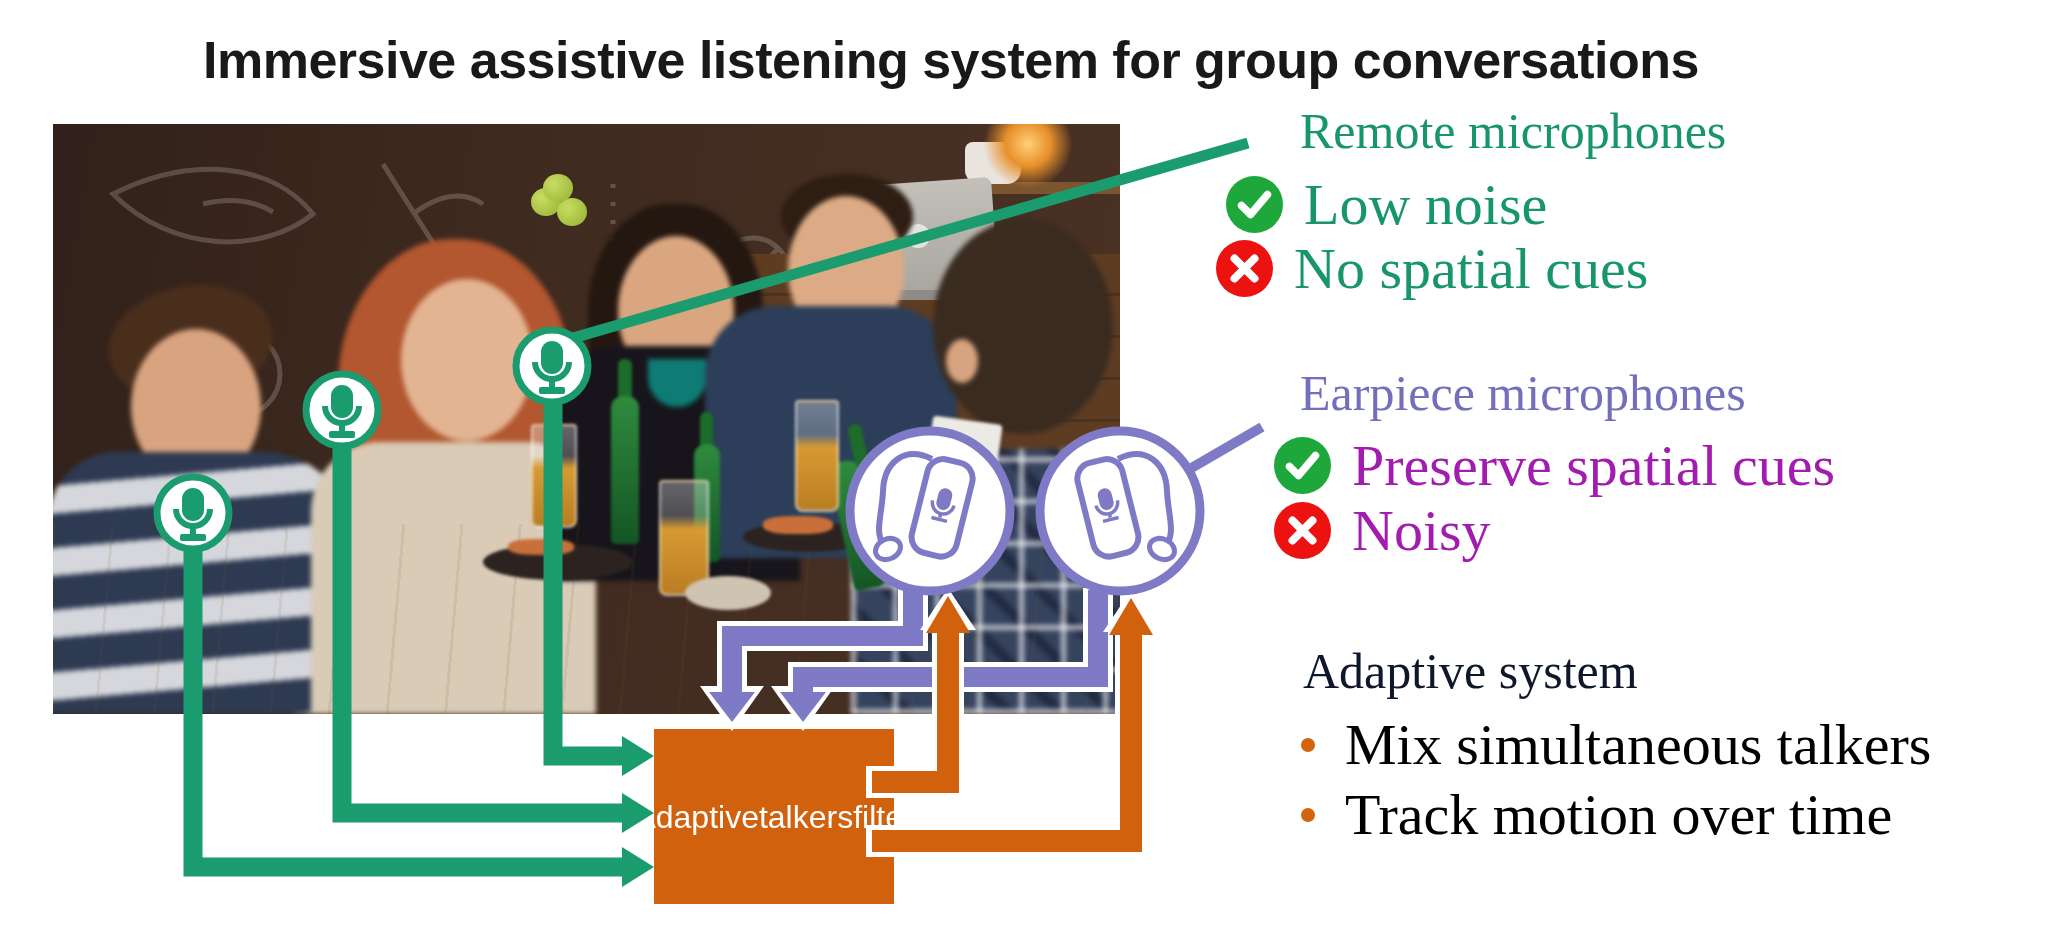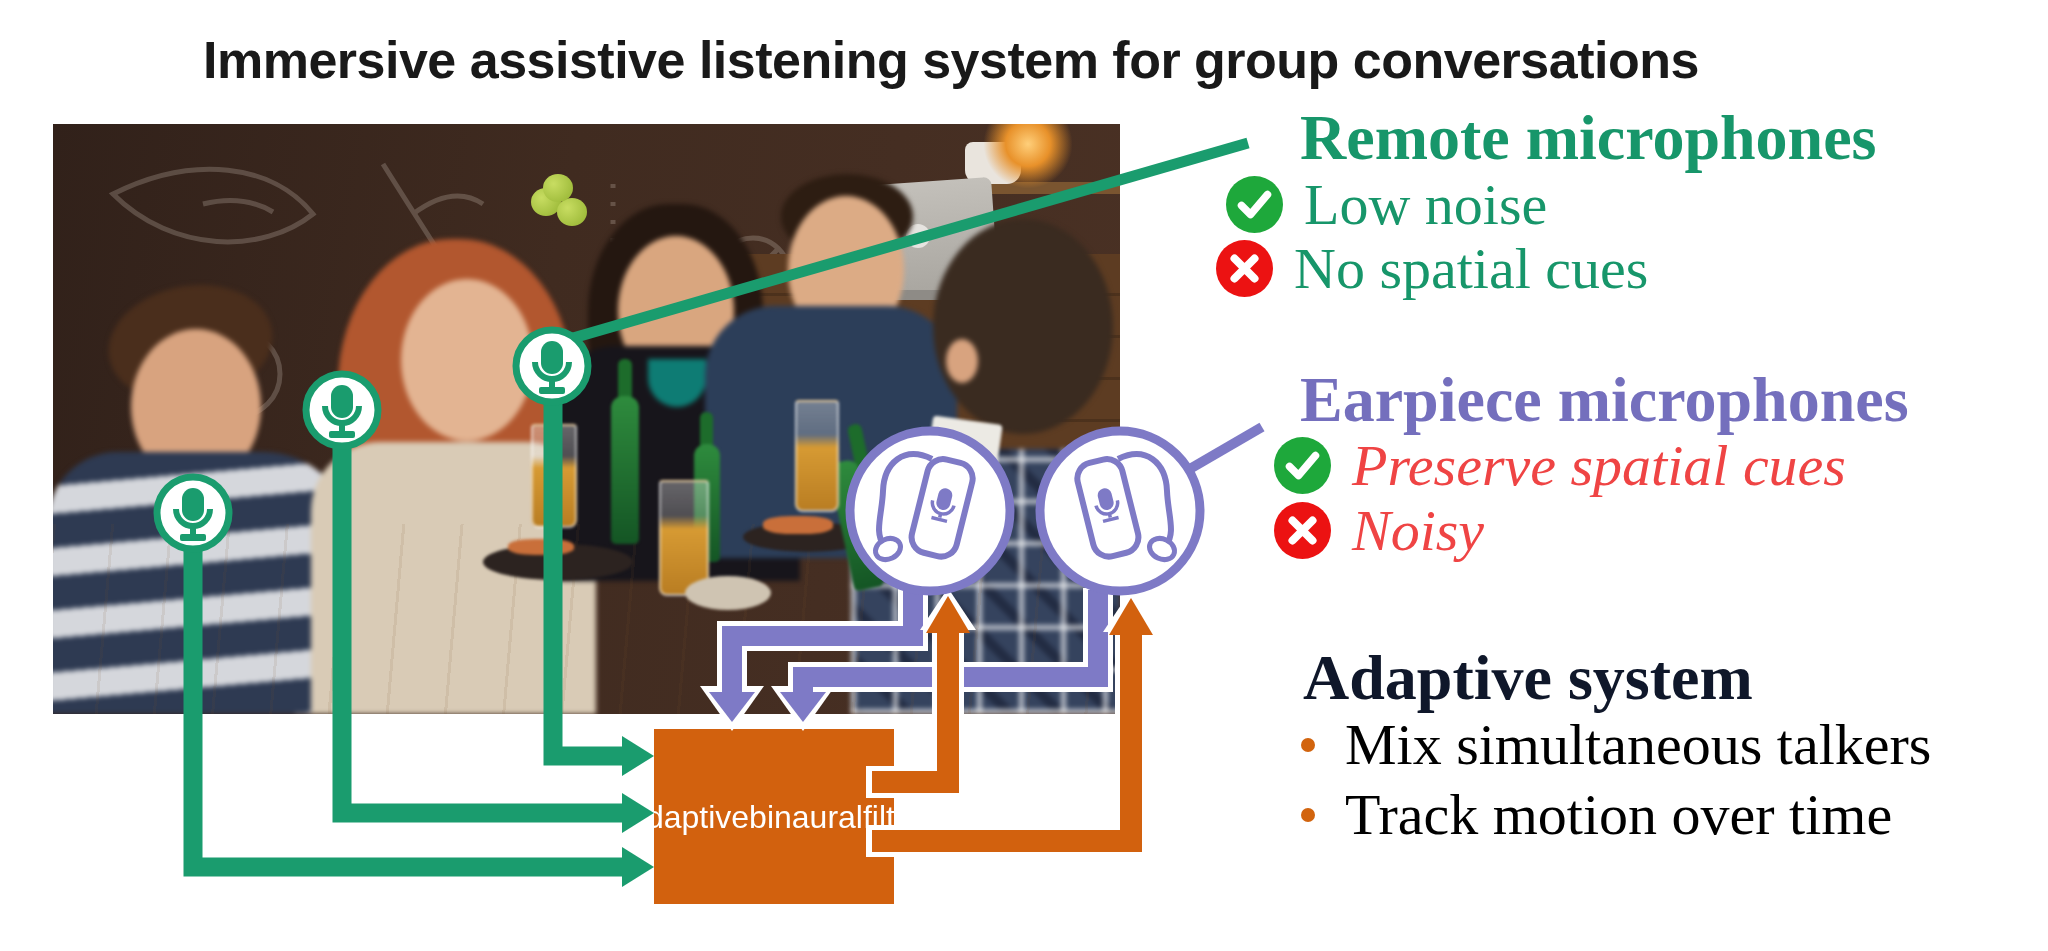--- a/index.html
+++ b/index.html
@@ -65,29 +65,29 @@
   
   .overlay{position:absolute;left:0;top:0;width:2048px;height:951px;pointer-events:none;}
 
   
   .fbox{position:absolute;left:654px;top:729px;width:240px;height:175px;background:#d2610e;
         display:flex;flex-direction:row;justify-content:center;align-items:center;}
   .fbox span{display:block;color:#ffffff;font-size:32px;line-height:48px;text-align:center;
         font-family:"Liberation Sans",sans-serif;}
 
   
-  .heading{position:absolute;line-height:1;font-size:64px;font-weight:bold;white-space:nowrap;
+  .heading{position:absolute;line-height:1;font-size:50px;font-weight:normal;white-space:nowrap;
            font-family:"Liberation Serif",serif;}
   .h-green{color:#17966a;}
   .h-purple{color:#746fbd;}
   .h-orange{color:#0f172a;}
   .row{position:absolute;display:flex;align-items:center;height:57px;white-space:nowrap;}
   .row .label{font-family:"Liberation Serif",serif;font-size:58px;line-height:57px;margin-left:21px;}
   .t-green{color:#17966a;}
-  .t-purple{color:#ef4444;font-style:italic;}
+  .t-purple{color:#a21caf;}
   .t-orange{color:#000000;text-align:right;}
   .bullet-dot{width:14px;height:14px;border-radius:50%;background:#d2640e;margin-right:30px;flex:0 0 auto;}
   .rowicon{flex:0 0 auto;}
 </style>
 </head>
 <body>
 
 <div id="stage">
 
   <div class="title">Immersive assistive listening system for group conversations</div>
@@ -151,21 +151,21 @@
       <div class="glass" style="left:478px;top:300px;width:42px;height:100px;"></div>
       <div class="glass" style="left:606px;top:356px;width:46px;height:112px;"></div>
       <div class="glass" style="left:742px;top:276px;width:40px;height:108px;"></div>
       <div class="bowl" style="left:632px;top:452px;width:86px;height:34px;"></div>
       <div class="napkin" style="left:876px;top:296px;width:70px;height:58px;"></div>
     </div>
   </div>
 
   <div class="fbox">
     <span>Adaptive</span>
-    <span>binaural</span>
+    <span>talkers</span>
     <span>filter</span>
   </div>
 
   <svg class="overlay" viewBox="0 0 2048 951">
     <defs>
       <g id="micbadge">
         <circle r="36" fill="#ffffff" stroke="#1a9c6e" stroke-width="7"></circle>
         <rect x="-11" y="-25" width="22" height="33" rx="11" fill="#1a9c6e"></rect>
         <path d="M -17 -4 a 17 17 0 0 0 34 0" stroke="#1a9c6e" stroke-width="6" fill="none"></path>
         <line x1="0" y1="14" x2="0" y2="21" stroke="#1a9c6e" stroke-width="6"></line>

